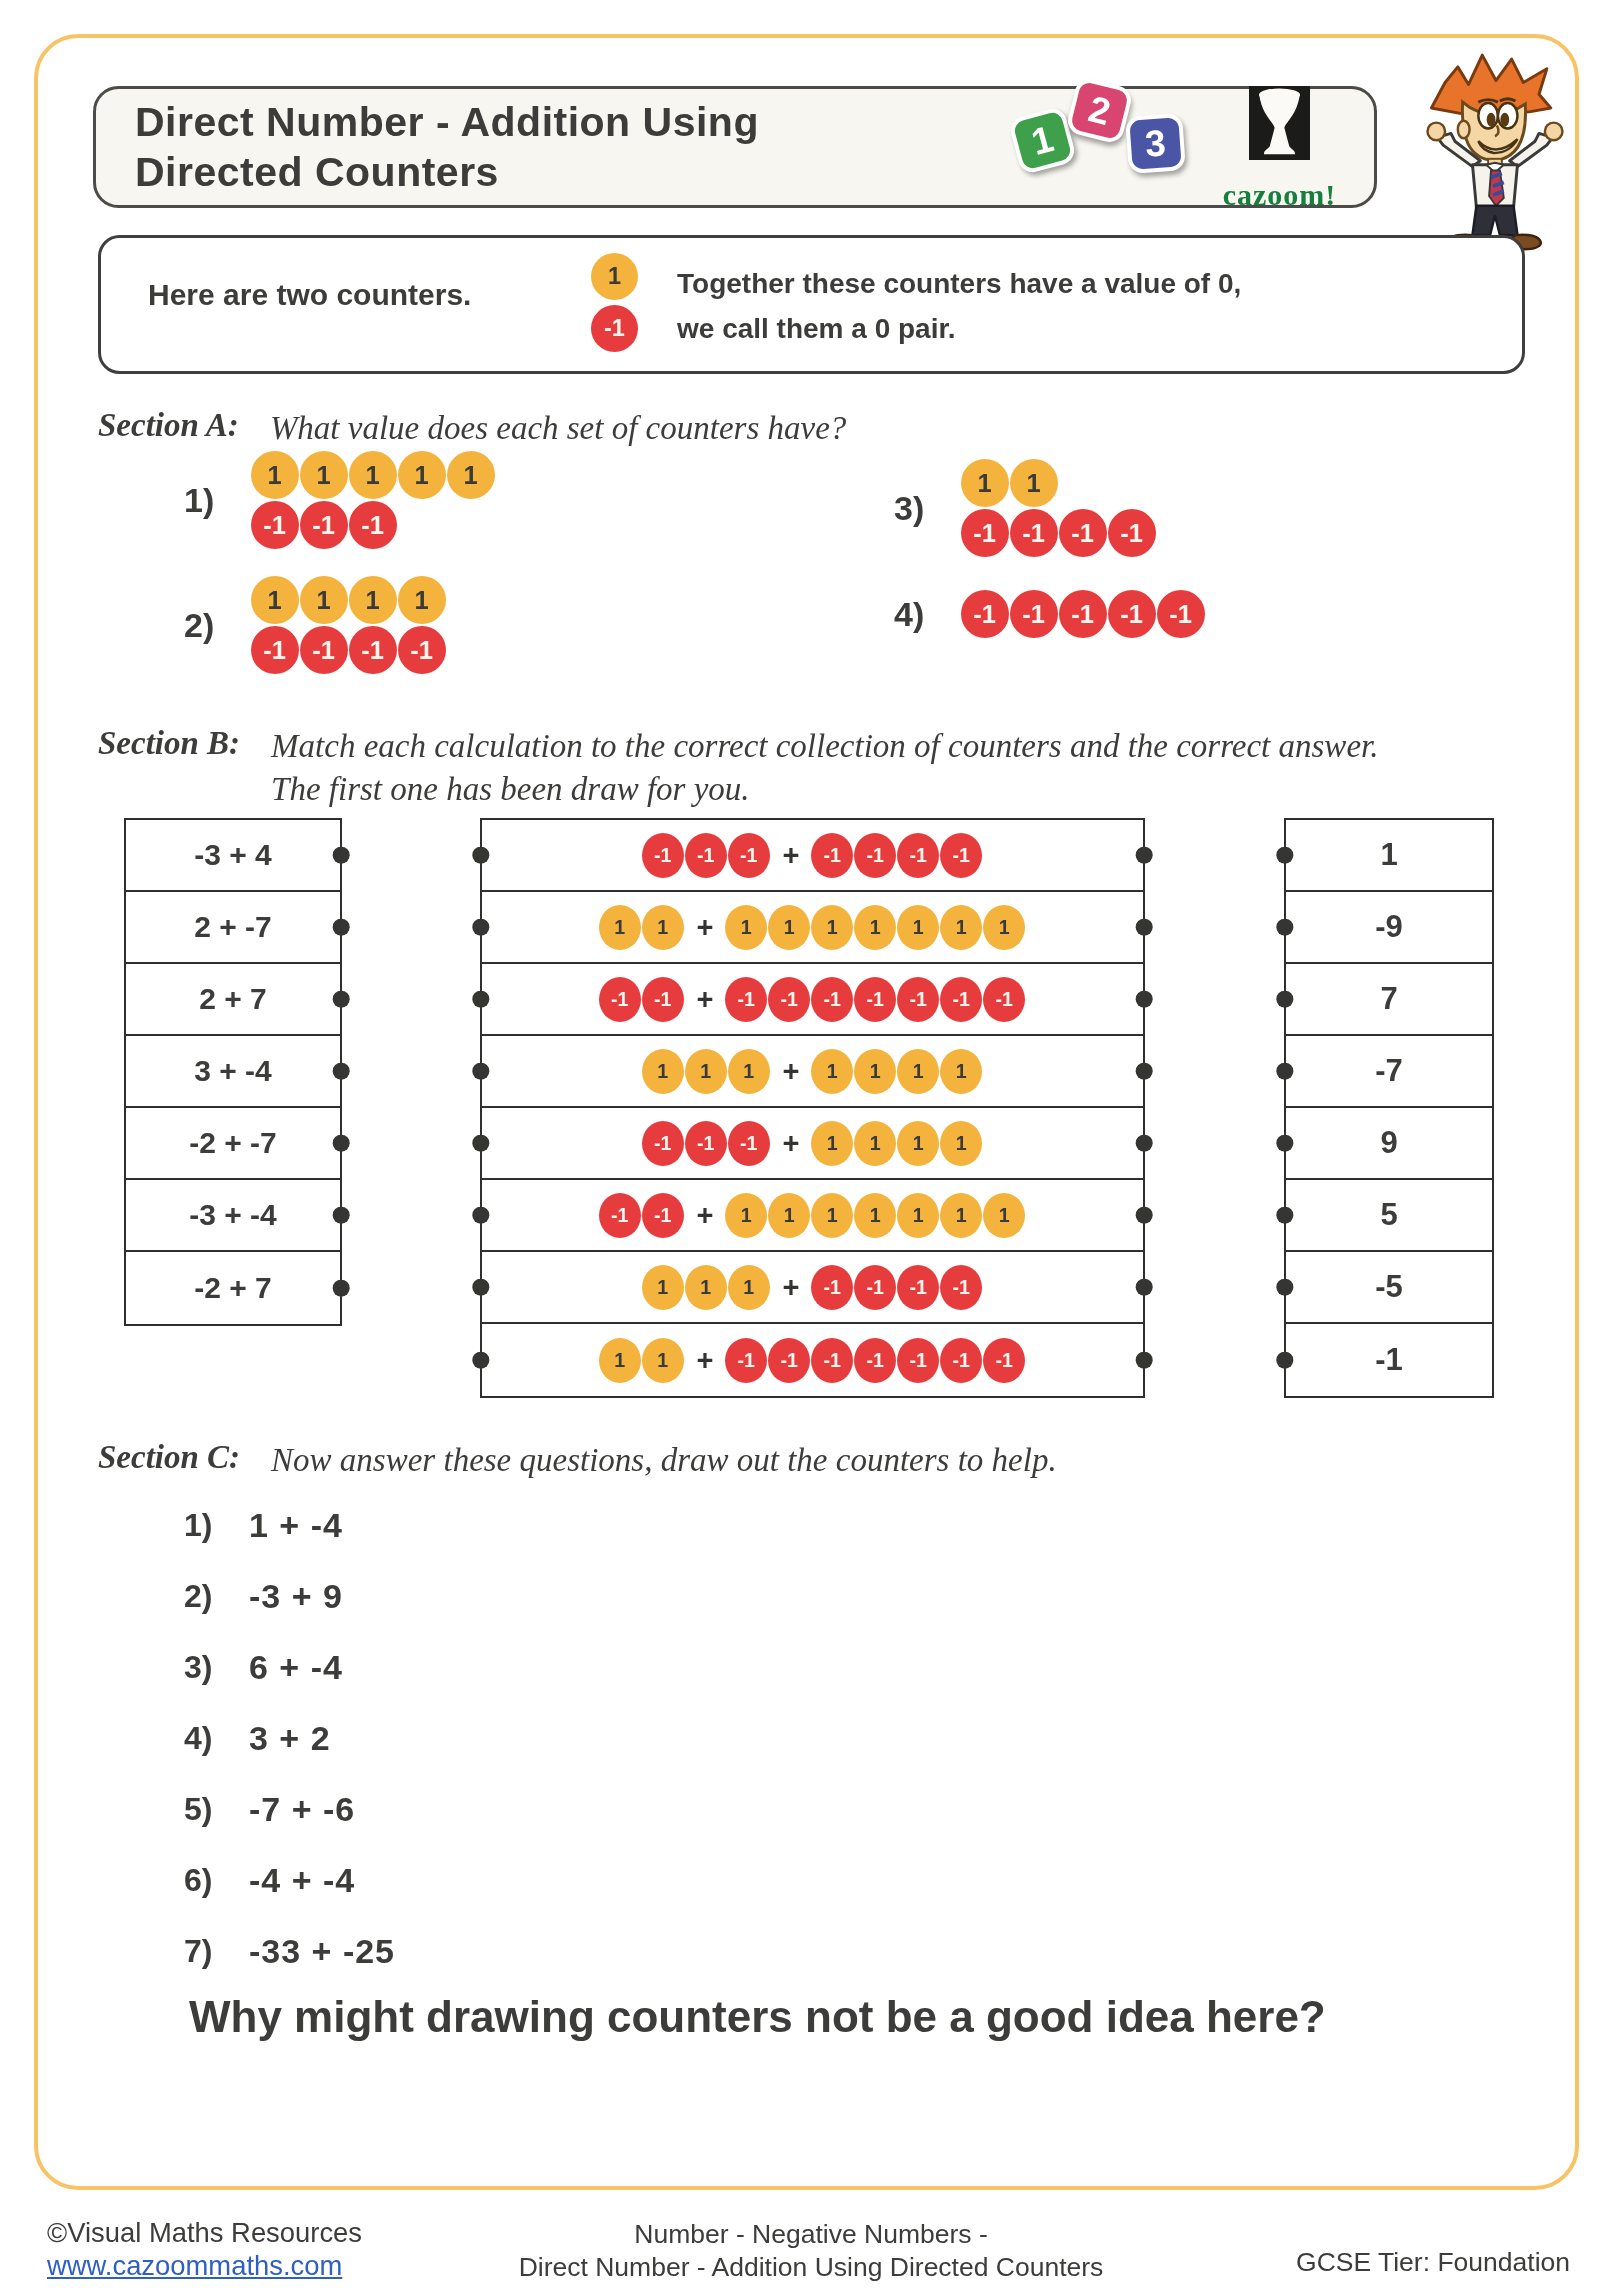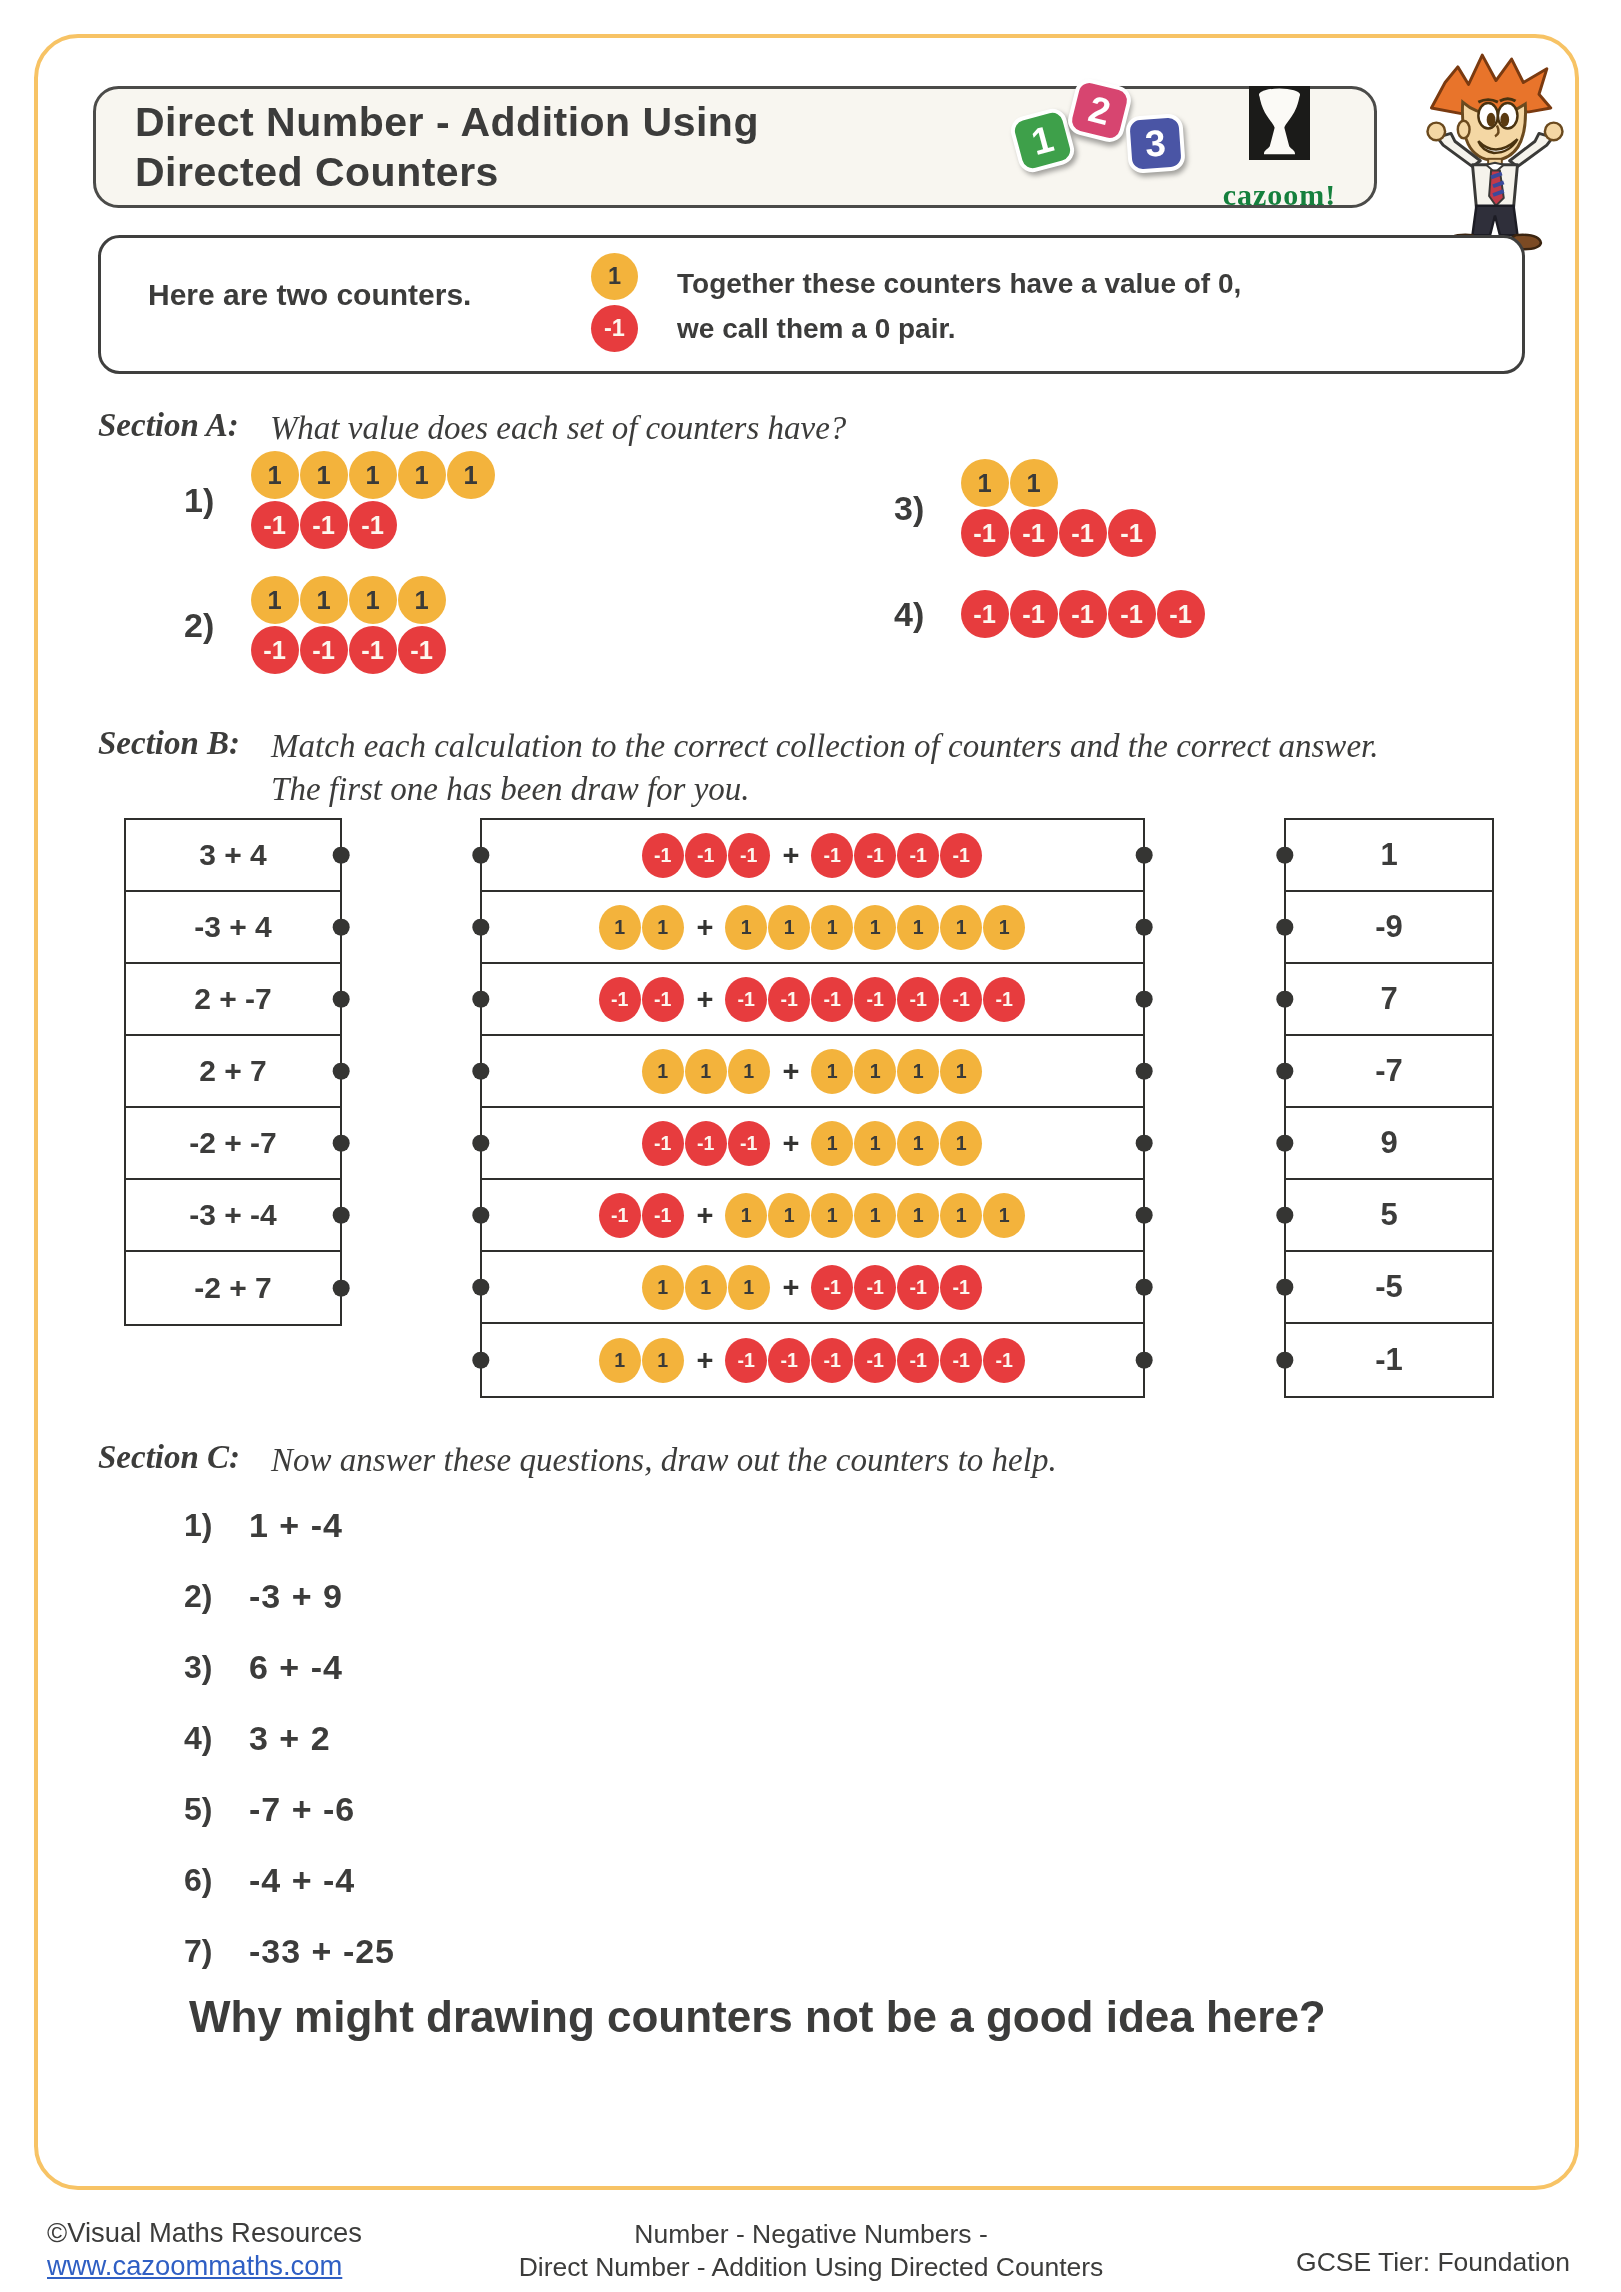--- a/index.html
+++ b/index.html
@@ -240,33 +240,33 @@
   <div class="sec-heading" id="secB-h">
     <span class="sec-label">Section B:</span>
     <span class="sec-instr">
       <div>Match each calculation to the correct collection of counters and the correct answer.</div>
       <div>The first one has been draw for you.</div>
     </span>
   </div>
 
   <div class="tcol" id="calc-col">
       <div class="trow">
-        <span class="calc-text">3 + 4</span>
-        <div class="dot r"></div>
-      </div>
-      <div class="trow">
         <span class="calc-text">-3 + 4</span>
         <div class="dot r"></div>
       </div>
       <div class="trow">
         <span class="calc-text">2 + -7</span>
         <div class="dot r"></div>
       </div>
       <div class="trow">
         <span class="calc-text">2 + 7</span>
+        <div class="dot r"></div>
+      </div>
+      <div class="trow">
+        <span class="calc-text">3 + -4</span>
         <div class="dot r"></div>
       </div>
       <div class="trow">
         <span class="calc-text">-2 + -7</span>
         <div class="dot r"></div>
       </div>
       <div class="trow">
         <span class="calc-text">-3 + -4</span>
         <div class="dot r"></div>
       </div>

